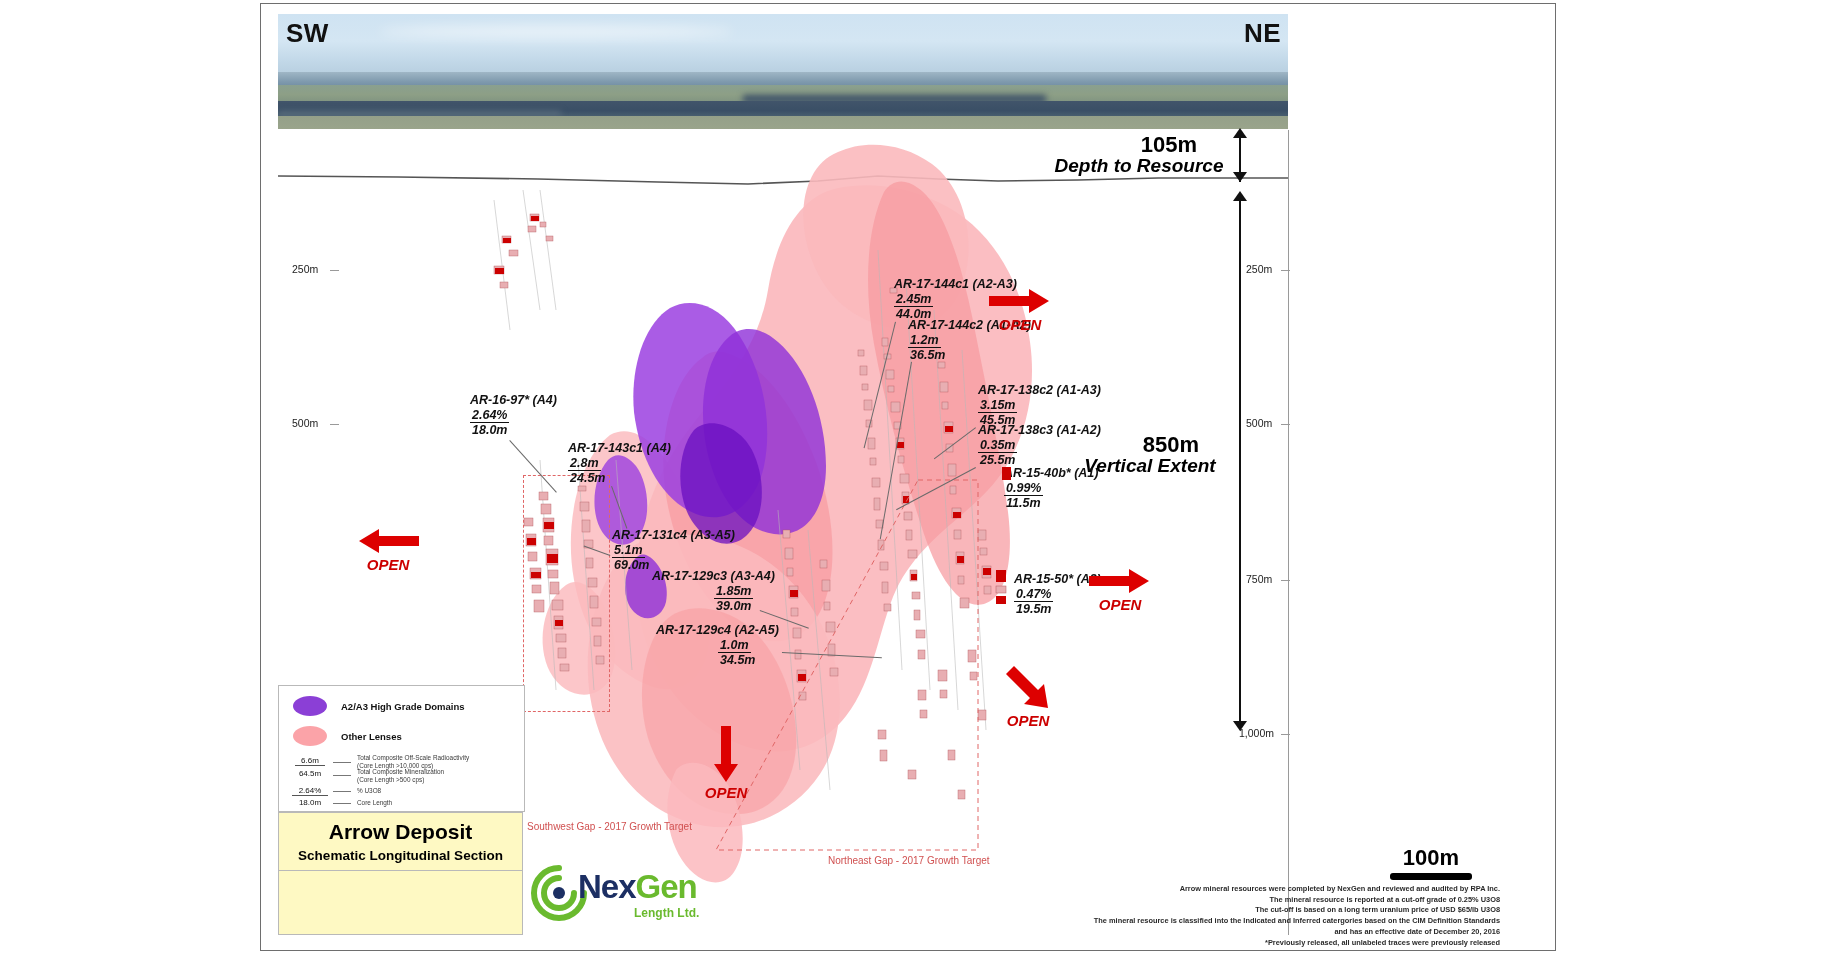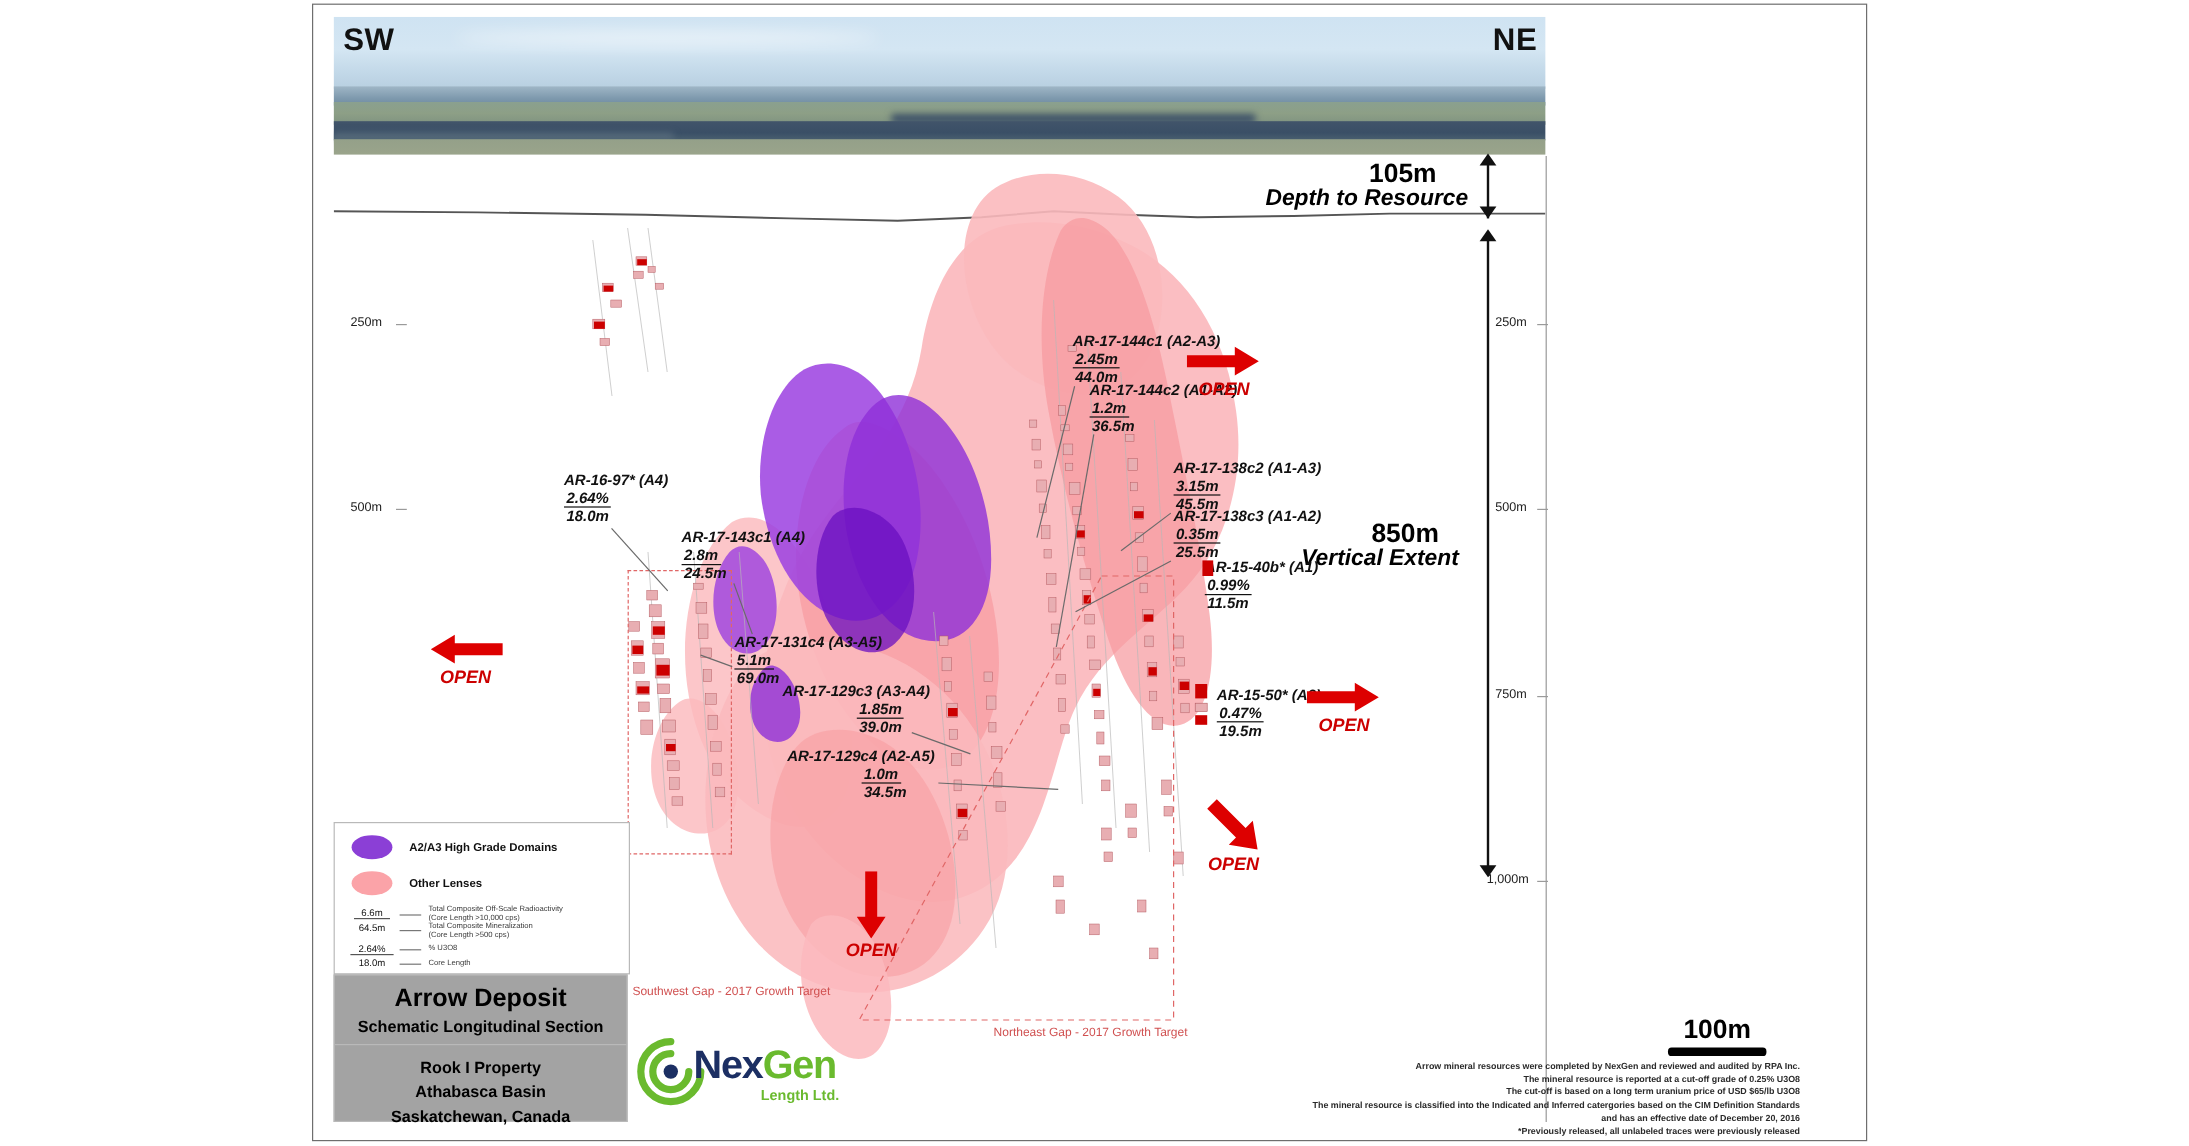--- a/index.html
+++ b/index.html
@@ -70,21 +70,21 @@
   
   .legendbox{position:absolute;left:278px;top:685px;width:245px;height:125px;border:1px solid #b9b9b9;background:#fff;}
   .leg-ell{position:absolute;width:34px;height:20px;border-radius:50%;}
   .leg-lab{position:absolute;font-size:9.5px;font-weight:bold;color:#111;}
   .leg-small{position:absolute;font-size:6.4px;color:#3a3a3a;line-height:1.25;}
   .leg-num{position:absolute;font-size:8px;color:#111;}
   .leg-uline{border-bottom:1px solid #555;}
   .leg-dash{position:absolute;height:1px;width:18px;background:#777;}
 
   
-  .titlebox{position:absolute;left:278px;top:812px;width:245px;height:123px;border:1px solid #b9b9b9;background:#a3a3a3;box-sizing:border-box;}
+  .titlebox{position:absolute;left:278px;top:812px;width:245px;height:123px;border:1px solid #b9b9b9;background:#fef9c3;box-sizing:border-box;}
   .tb-1{text-align:center;font-size:21px;font-weight:bold;color:#000;margin-top:7px;}
   .tb-2{text-align:center;font-size:13.5px;font-weight:bold;color:#000;margin-top:4px;padding-bottom:7px;border-bottom:1px solid #b9b9b9;}
   .tb-3{text-align:center;font-size:13.5px;font-weight:bold;color:#000;line-height:1.5;margin-top:9px;}
 
   
   .logo{position:absolute;left:530px;top:862px;width:180px;height:70px;}
   .logo-txt{position:absolute;left:48px;top:6px;font-size:33px;font-weight:bold;letter-spacing:-1px;}
   .logo-nex{color:#1c2f63;}
   .logo-gen{color:#6aba2e;}
   .logo-sub{position:absolute;left:104px;top:44px;font-size:12px;color:#6aba2e;font-weight:bold;}
@@ -527,25 +527,20 @@
     <div class="leg-num" style="left:13px;top:112px;width:36px;text-align:center;">18.0m</div>
     <div class="leg-dash" style="left:54px;top:105px;"></div>
     <div class="leg-dash" style="left:54px;top:117px;"></div>
     <div class="leg-small" style="left:78px;top:101px;">% U3O8</div>
     <div class="leg-small" style="left:78px;top:113px;">Core Length</div>
   </div>
 
   <div class="titlebox">
     <div class="tb-1">Arrow Deposit</div>
     <div class="tb-2">Schematic Longitudinal Section</div>
-    <div class="tb-3">
-      <div>Rook I Property</div>
-      <div>Athabasca Basin</div>
-      <div>Saskatchewan, Canada</div>
-    </div>
   </div>
 
   <div class="logo">
     <svg width="58" height="58" viewBox="0 0 58 58" style="position:absolute;left:0;top:2px;">
       <path d="M29 4 A25 25 0 1 0 54 29" fill="none" stroke="#6aba2e" stroke-width="6" stroke-linecap="round"></path>
       <path d="M29 14 A15 15 0 1 0 44 29" fill="none" stroke="#6aba2e" stroke-width="6" stroke-linecap="round"></path>
       <circle cx="29" cy="29" r="6" fill="#1c2f63"></circle>
     </svg>
     <div class="logo-txt">
       <span class="logo-nex">Nex</span><span class="logo-gen">Gen</span>

